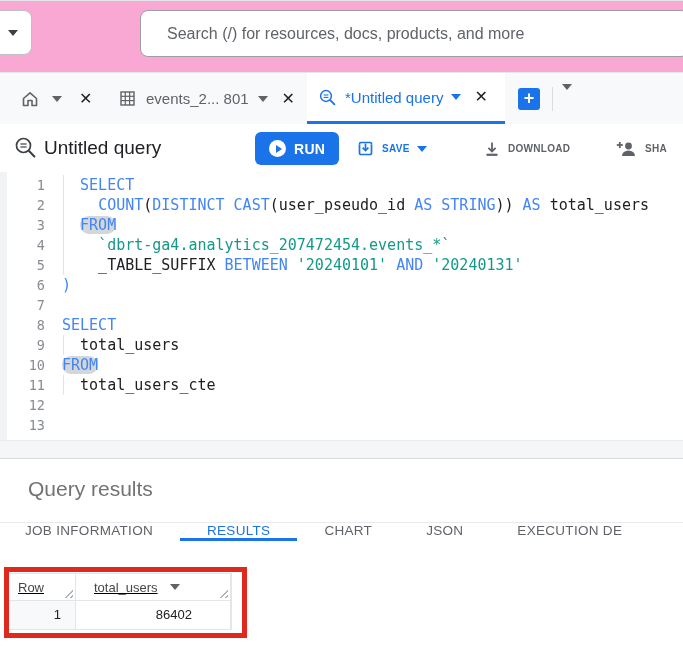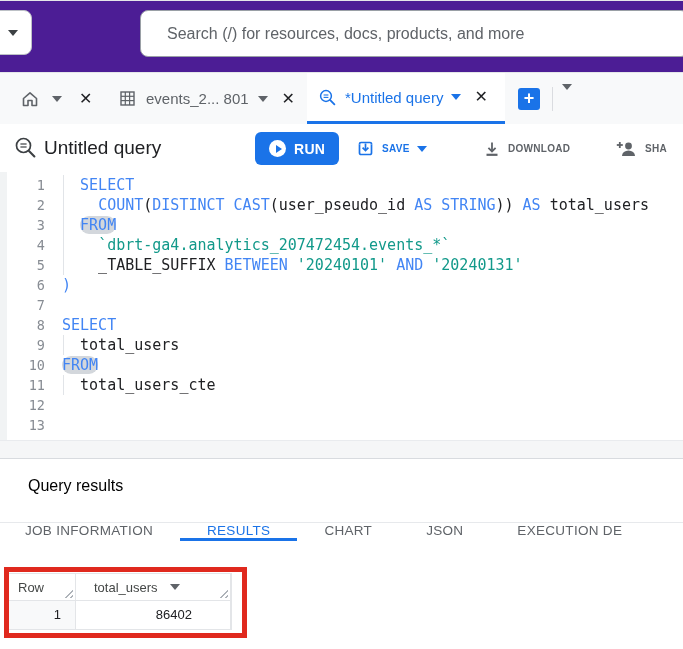--- a/index.html
+++ b/index.html
@@ -1,20 +1,20 @@
 <!DOCTYPE html>
 <html><head>
 <meta charset="utf-8">
 <style>
   html,body{margin:0;padding:0;background:#fff;}
   .app{position:relative;width:683px;height:649px;background:#fff;overflow:hidden;
        font-family:"Liberation Sans",sans-serif;border-top:1px solid #e4e6e9;box-sizing:border-box;}
 
   
-  .topbar{position:absolute;top:0;left:0;width:100%;height:71px;background:#4c1d95;}
+  .topbar{position:absolute;top:0;left:0;width:100%;height:71px;background:#f9a8d4;}
   .acct-btn{position:absolute;left:-20px;top:9px;width:52px;height:45px;background:#fff;
             border:1px solid #bdc1c6;border-radius:8px;display:flex;align-items:center;
             justify-content:flex-end;padding-right:13px;box-sizing:border-box;cursor:pointer;}
   .caret-dn{width:0;height:0;border-left:5px solid transparent;border-right:5px solid transparent;
             border-top:6px solid #3c4043;}
   .caret-dn.blue{border-top-color:#1a73e8;}
   .caret-dn.gray{border-top-color:#5f6368;}
   .search-box{position:absolute;left:140px;right:-6px;top:9px;height:45px;border:1px solid #9aa0a6;
               border-radius:8px;display:flex;align-items:center;background:#fff;}
   .search-box input{border:none;outline:none;width:100%;height:100%;padding:0 10px 0 26px;
@@ -66,29 +66,29 @@
   .tok-s{color:#12998a;}
   .tok-t{color:#202124;}
   .tok-h{background:#d3d7dc;border-radius:9px;}
   .editor-gap{position:absolute;top:439px;left:0;width:100%;height:19px;background:#f5f6f7;
               border-top:1px solid #e9ebee;border-bottom:1px solid #d8dbdf;box-sizing:border-box;}
 
   
   .results{position:absolute;top:458px;left:0;width:100%;height:191px;background:#fff;}
   .results-title-block{position:absolute;top:0;left:0;width:100%;height:64px;
                        border-bottom:1px solid #e7e9ec;box-sizing:border-box;}
-  .results-title{position:absolute;left:28px;top:18px;font-size:16px;color:#000000;}
+  .results-title{position:absolute;left:28px;top:18px;font-size:21px;color:#737373;}
   .rtabs{position:absolute;top:64px;left:0;width:100%;height:47px;display:flex;align-items:flex-start;}
   .rtab{display:flex;align-items:center;padding:0 27px;font-size:13.5px;font-weight:500;
         color:#5f6368;letter-spacing:.3px;cursor:pointer;box-sizing:border-box;}
   .rtab:first-child{margin-left:-2px;}
   .rtab.active{color:#1a73e8;border-bottom:3px solid #1a73e8;}
 
   .rtable{position:absolute;left:8px;top:114px;border:1px solid #e3e5e8;border-bottom:none;font-size:13px;}
-  .thead{display:flex;background:#fff;}
+  .thead{display:flex;background:#fff;text-decoration:underline;}
   .th{box-sizing:border-box;border-right:1px solid #e3e5e8;position:relative;display:flex;
       align-items:center;height:26px;color:#444746;cursor:pointer;}
   .th::after{content:'';position:absolute;right:2px;bottom:2px;width:9px;height:9px;
       background:repeating-linear-gradient(135deg,#aeb3b9 0 1px,transparent 1px 3.5px);
       clip-path:polygon(100% 0,0 100%,100% 100%);}
   .th-row{width:67px;padding-left:9px;}
   .th-total{width:155px;padding-left:18px;gap:12px;}
   .th-caret{width:0;height:0;border-left:5px solid transparent;border-right:5px solid transparent;
             border-top:6px solid #5f6368;}
   .trow{display:flex;border-top:1px solid #e3e5e8;border-bottom:1px solid #e3e5e8;}

